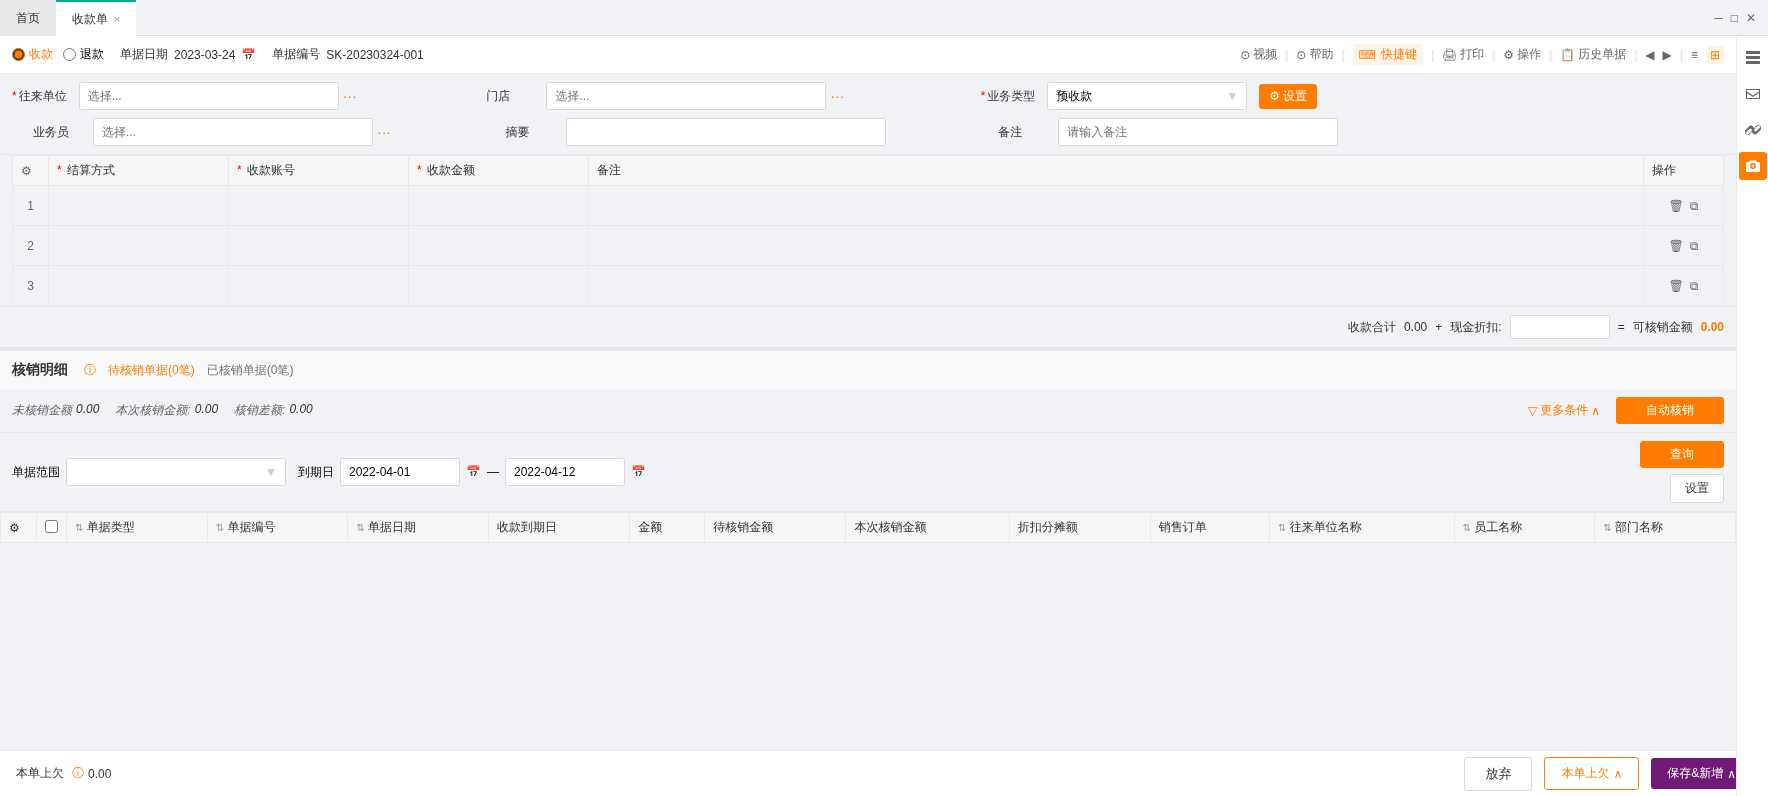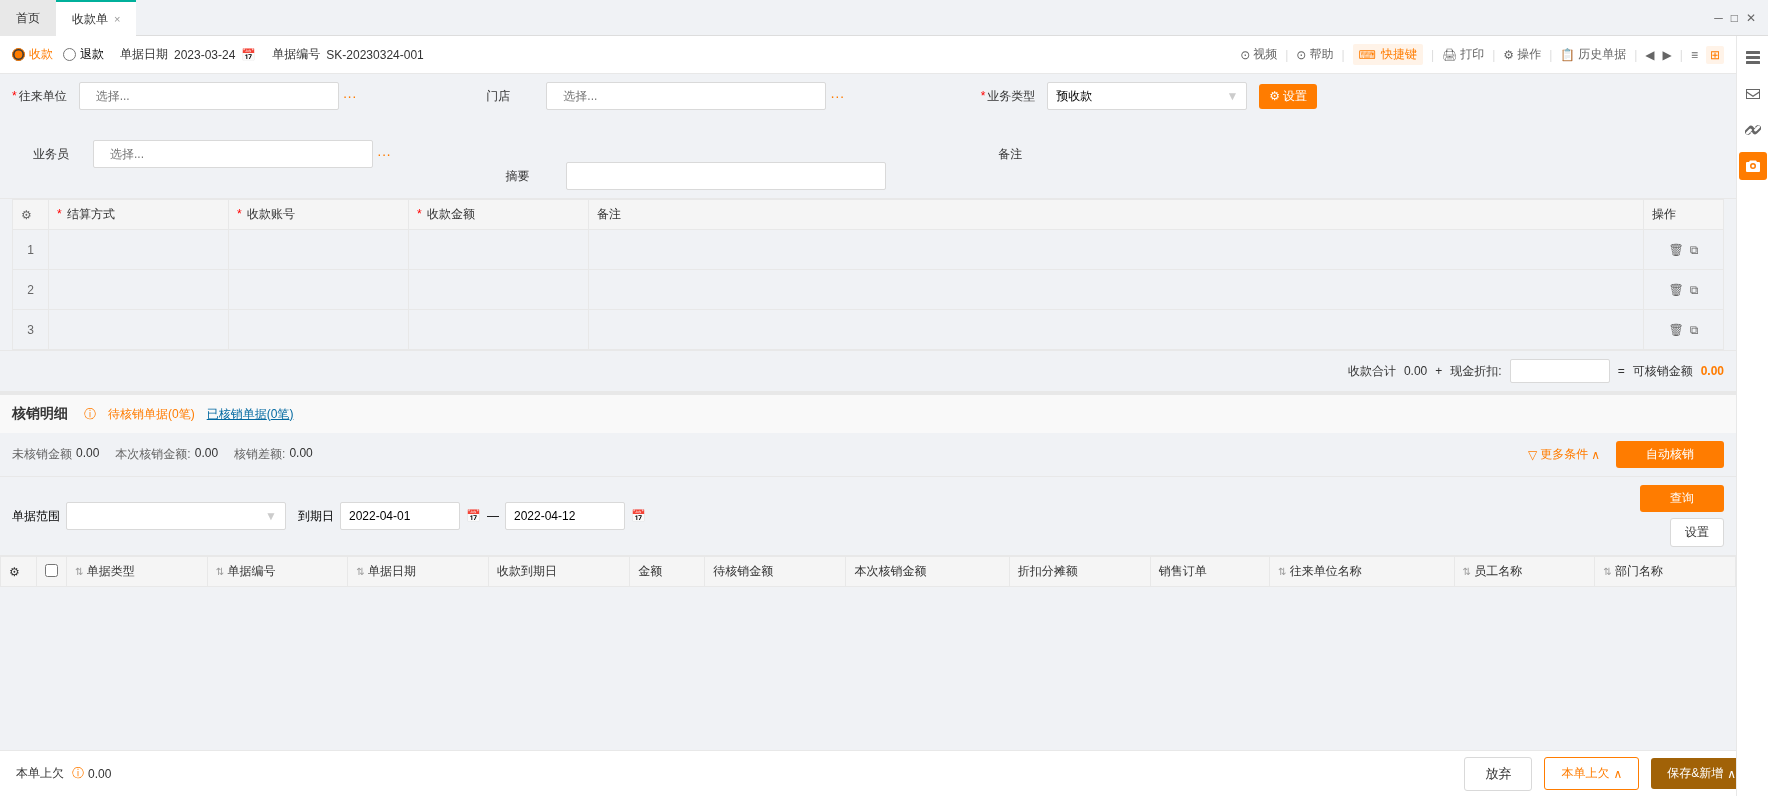--- a/index.html
+++ b/index.html
@@ -23,40 +23,40 @@
     .header-actions { display: flex; align-items: center; gap: 8px; color: #666; }
     .header-action-item { display: flex; align-items: center; gap: 3px; cursor: pointer; }
     .header-action-item.highlight { color: #ff7c00; }
     .divider-v { color: #ddd; }
 
     
     .form-fields { padding: 8px 12px; border-bottom: 1px solid #e8e8e8; }
     .form-row { display: flex; align-items: center; gap: 0; margin-bottom: 8px; }
     .form-label { color: #333; white-space: nowrap; min-width: 60px; }
     .required { color: #f00; margin-right: 2px; }
-    .form-input { border: 1px solid #d9d9d9; border-radius: 2px; padding: 3px 16px; height: 28px; outline: none; color: #15803d; flex: 1; max-width: 280px; }
+    .form-input { border: 1px solid #d9d9d9; border-radius: 2px; padding: 3px 8px; height: 28px; outline: none; color: #15803d; flex: 1; max-width: 280px; }
     .more-btn { color: #ff7c00; margin-left: 4px; cursor: pointer; font-size: 14px; }
 
     
     .data-table { width: 100%; border-collapse: collapse; }
     .data-table th { background: #f5f5f5; border: 1px solid #e8e8e8; padding: 6px 8px; text-align: left; color: #333; font-weight: normal; }
     .data-table td { border: 1px solid #e8e8e8; padding: 0; height: 40px; }
     .data-table td input { width: 100%; height: 100%; border: none; outline: none; padding: 0 8px; background: transparent; }
     .table-actions { display: flex; gap: 6px; justify-content: center; align-items: center; padding: 0 8px; }
     .table-action-btn { cursor: pointer; color: #666; }
 
     
     .summary-row { display: flex; justify-content: flex-end; align-items: center; padding: 8px 12px; gap: 8px; color: #333; border-top: 1px solid #e8e8e8; }
     .summary-orange { color: #ff7c00; font-weight: bold; }
     .tab-link { color: #ff7c00; cursor: pointer; }
-    .tab-link-normal { color: #0369a1; cursor: pointer; text-decoration: underline; }
+    .tab-link-normal { color: #737373; cursor: pointer; }
 
     
     .stats-row { display: flex; align-items: center; gap: 16px; padding: 8px 12px; border-bottom: 1px solid #e8e8e8; }
-    .stat-item { display: flex; gap: 4px; }
+    .stat-item { display: flex; gap: 4px; font-style: italic; }
     .stat-label { color: #666; }
     .stat-value { color: #333; }
     .filter-btn { color: #ff7c00; cursor: pointer; display: flex; align-items: center; gap: 3px; }
     .btn-orange { background: #ff7c00; color: #fff; border: none; border-radius: 3px; padding: 5px 30px; cursor: pointer; }
     .btn-outline { background: #fff; color: #333; border: 1px solid #d9d9d9; border-radius: 3px; padding: 5px 14px; cursor: pointer; }
 
     
     .search-filter { padding: 8px 12px; border-bottom: 1px solid #e8e8e8; display: flex; align-items: center; gap: 12px; flex-wrap: wrap; }
     .filter-item { display: flex; align-items: center; gap: 6px; }
     .filter-select { border: 1px solid #d9d9d9; border-radius: 2px; padding: 3px 8px; height: 28px; outline: none; min-width: 200px; background: #fff; cursor: pointer; display: flex; align-items: center; justify-content: space-between; }
@@ -64,21 +64,21 @@
     .date-input { border: 1px solid #d9d9d9; border-radius: 2px; padding: 3px 8px; height: 28px; width: 120px; outline: none; }
     .cal-icon { color: #ccc; cursor: pointer; }
     .sort-icon { color: #999; font-size: 10px; }
 
     
     .page-footer { position: fixed; bottom: 0; left: 0; right: 0; background: #fff; border-top: 1px solid #e8e8e8; padding: 8px 16px; display: flex; align-items: center; gap: 12px; height: 46px; }
     .footer-info { display: flex; align-items: center; gap: 4px; color: #333; }
     .footer-spacer { flex: 1; }
     .btn-abandon { background: #fff; color: #333; border: 1px solid #d9d9d9; border-radius: 3px; padding: 7px 20px; cursor: pointer; font-size: 13px; }
     .btn-save-draft { background: #fff; color: #ff7c00; border: 1px solid #ff7c00; border-radius: 3px; padding: 7px 16px; cursor: pointer; font-size: 13px; display: flex; align-items: center; gap: 4px; }
-    .btn-save-new { background: #a16207; color: #fff; border: none; border-radius: 3px; padding: 7px 16px; cursor: pointer; font-size: 13px; display: flex; align-items: center; gap: 4px; }
+    .btn-save-new { background: #701a75; color: #fff; border: none; border-radius: 3px; padding: 7px 16px; cursor: pointer; font-size: 13px; display: flex; align-items: center; gap: 4px; }
 
     
     .sidebar { position: fixed; right: 0; top: 36px; width: 32px; background: #fff; border-left: 1px solid #e8e8e8; display: flex; flex-direction: column; align-items: center; padding: 8px 0; gap: 8px; height: calc(796px - 36px); z-index: 10; }
     .sidebar-icon { width: 28px; height: 28px; display: flex; align-items: center; justify-content: center; cursor: pointer; color: #666; font-size: 14px; }
     .sidebar-icon.active { background: #ff7c00; color: #fff; border-radius: 3px; }
 
     
     .scroll-area { overflow-y: auto; height: calc(796px - 36px - 46px); padding-bottom: 46px; margin-right: 32px; }
 
     
@@ -191,28 +191,29 @@
     </div>
     <div class="form-row" style="margin-bottom:0;">
 
       <div style="display:flex; align-items:center; flex:1; max-width:400px;margin-left:21px;">
         <span class="form-label">业务员</span>
         <input class="form-input" style="flex: 1 1 0%; max-width: 280px;" placeholder="选择...">
         <span class="more-btn">···</span>
       </div>
       <div style="flex:0.1;"></div>
 
-      <div style="display:flex; align-items:center; flex:1; max-width:420px;margin-top:44px;">
+      <div style="display:flex; align-items:center; flex:1; max-width:420px;">
         <span class="form-label">摘要</span>
         <input class="form-input" style="flex: 1 1 0%; max-width: 320px;">
       </div>
       <div style="flex:0.1;"></div>
 
       <div style="display:flex; align-items:center; flex:1;">
         <span class="form-label">备注</span>
+        <input class="form-input" style="flex: 1 1 0%; max-width: 280px;" placeholder="请输入备注">
       </div>
     </div>
   </div>
 
   <div class="table-container" style="margin-top:0;">
     <table class="data-table" style="width: calc(100% - 0px);">
       <colgroup>
         <col style="width:36px;">
         <col style="width:180px;">
         <col style="width:180px;">

